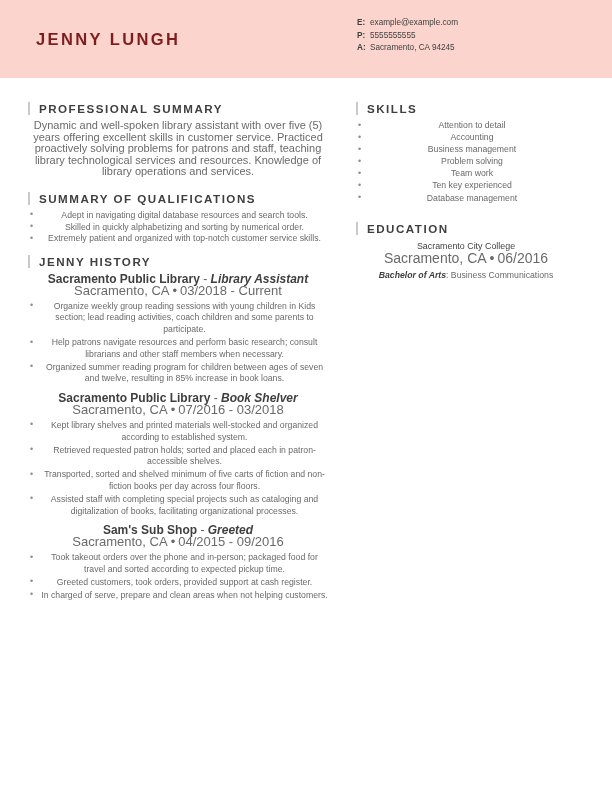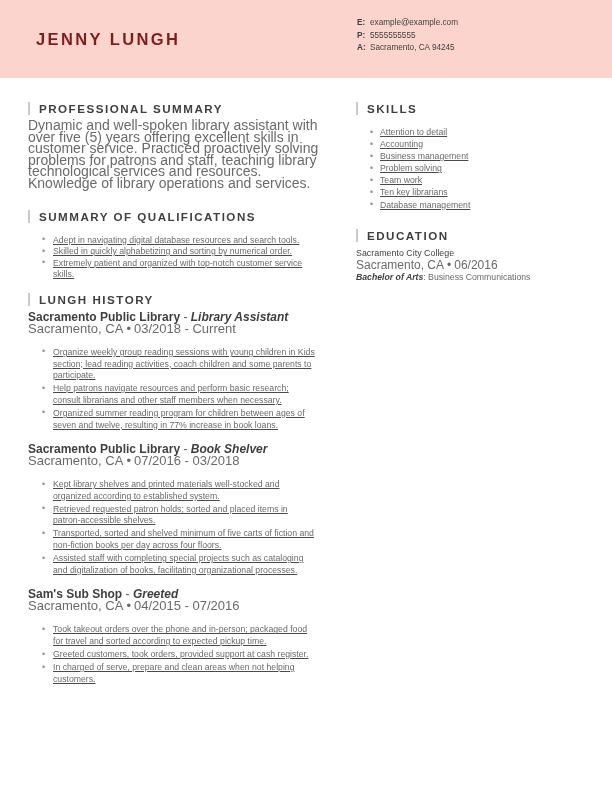--- a/index.html
+++ b/index.html
@@ -56,20 +56,21 @@
   .contact-val {
     font-weight: normal;
   }
 
   
   .body-wrap {
     display: flex;
     padding: 14px 22px 0 28px;
     box-sizing: border-box;
     align-items: flex-start;
+    text-align: center;
   }
   .col-left {
     width: 312px;
     flex: 0 0 312px;
     padding-right: 12px;
     box-sizing: border-box;
   }
   .col-right {
     width: 236px;
     flex: 0 0 236px;
@@ -95,32 +96,31 @@
   .sec-title {
     font-size: 11.6px;
     font-weight: bold;
     letter-spacing: 1.5px;
     color: #3f3f3f;
     white-space: nowrap;
   }
 
   
   .para {
-    font-size: 14px;
+    font-size: 11px;
     line-height: 11.6px;
     color: #6a6a6a;
-    margin: 0 0 20px 0;
+    margin: 0 0 14px 0;
   }
 
   
   ul.bullets {
     list-style: none;
-    margin: 12px;
+    margin: 0;
     padding: 0;
-    text-decoration: underline;
   }
   ul.bullets li {
     position: relative;
     padding-left: 13px;
     font-size: 8.7px;
     line-height: 11.6px;
     color: #6a6a6a;
     margin-bottom: 0px;
   }
   ul.bullets li:before {
@@ -159,23 +159,24 @@
   .job-meta .sep { padding: 0 3px; }
 
   
   .edu-school {
     font-size: 8.9px;
     font-weight: normal;
     color: #3f3f3f;
     line-height: 12px;
   }
   .edu-meta {
-    font-size: 12px;
-    color: #6a6a6a;
-    line-height: 12px;
+    font-size: 14px;
+    color: #6a6a6a;
+    line-height: 12px;
+    margin-bottom: 5px;
   }
   .edu-degree {
     font-size: 8.7px;
     color: #6a6a6a;
     line-height: 12px;
   }
   .edu-degree b { font-weight: bold; font-style: italic; color: #3f3f3f; }
 </style>
 </head>
 <body>
@@ -218,58 +219,58 @@
       <ul class="bullets">
         <li>Adept in navigating digital database resources and search tools.</li>
         <li>Skilled in quickly alphabetizing and sorting by numerical order.</li>
         <li>Extremely patient and organized with top-notch customer service skills.</li>
       </ul>
     </div>
 
     <div class="section">
       <div class="sec-head">
         <div class="sec-bar"></div>
-        <div class="sec-title">LUNGH HISTORY</div>
+        <div class="sec-title">JENNY HISTORY</div>
       </div>
 
       <div class="job">
         <div class="job-title">
           <span class="job-company">Sacramento Public Library</span><span class="job-dash"> - </span><span class="job-role">Library Assistant</span>
         </div>
         <div class="job-meta">
           <span>Sacramento, CA</span><span class="sep">•</span><span>03/2018 - Current</span>
         </div>
         <ul class="bullets spaced">
           <li>Organize weekly group reading sessions with young children in Kids section; lead reading activities, coach children and some parents to participate.</li>
           <li>Help patrons navigate resources and perform basic research; consult librarians and other staff members when necessary.</li>
-          <li>Organized summer reading program for children between ages of seven and twelve, resulting in 77% increase in book loans.</li>
+          <li>Organized summer reading program for children between ages of seven and twelve, resulting in 85% increase in book loans.</li>
         </ul>
       </div>
 
       <div class="job">
         <div class="job-title">
           <span class="job-company">Sacramento Public Library</span><span class="job-dash"> - </span><span class="job-role">Book Shelver</span>
         </div>
         <div class="job-meta">
           <span>Sacramento, CA</span><span class="sep">•</span><span>07/2016 - 03/2018</span>
         </div>
         <ul class="bullets spaced">
           <li>Kept library shelves and printed materials well-stocked and organized according to established system.</li>
-          <li>Retrieved requested patron holds; sorted and placed items in patron-accessible shelves.</li>
+          <li>Retrieved requested patron holds; sorted and placed each in patron-accessible shelves.</li>
           <li>Transported, sorted and shelved minimum of five carts of fiction and non-fiction books per day across four floors.</li>
           <li>Assisted staff with completing special projects such as cataloging and digitalization of books, facilitating organizational processes.</li>
         </ul>
       </div>
 
       <div class="job">
         <div class="job-title">
           <span class="job-company">Sam's Sub Shop</span><span class="job-dash"> - </span><span class="job-role">Greeted</span>
         </div>
         <div class="job-meta">
-          <span>Sacramento, CA</span><span class="sep">•</span><span>04/2015 - 07/2016</span>
+          <span>Sacramento, CA</span><span class="sep">•</span><span>04/2015 - 09/2016</span>
         </div>
         <ul class="bullets spaced">
           <li>Took takeout orders over the phone and in-person; packaged food for travel and sorted according to expected pickup time.</li>
           <li>Greeted customers, took orders, provided support at cash register.</li>
           <li>In charged of serve, prepare and clean areas when not helping customers.</li>
         </ul>
       </div>
 
     </div>
   </div>
@@ -280,21 +281,21 @@
       <div class="sec-head">
         <div class="sec-bar"></div>
         <div class="sec-title">SKILLS</div>
       </div>
       <ul class="bullets skills">
         <li>Attention to detail</li>
         <li>Accounting</li>
         <li>Business management</li>
         <li>Problem solving</li>
         <li>Team work</li>
-        <li>Ten key librarians</li>
+        <li>Ten key experienced</li>
         <li>Database management</li>
       </ul>
     </div>
 
     <div class="section" style="margin-top:18px;">
       <div class="sec-head">
         <div class="sec-bar"></div>
         <div class="sec-title">EDUCATION</div>
       </div>
       <div class="edu-school">Sacramento City College</div>

